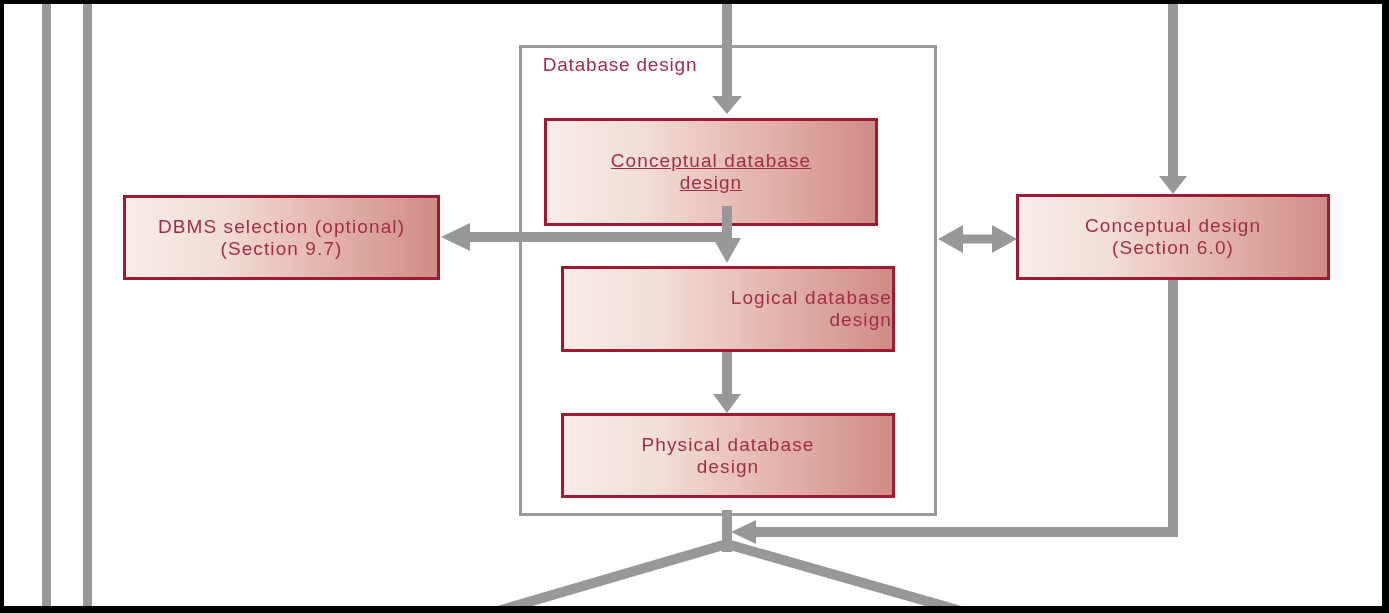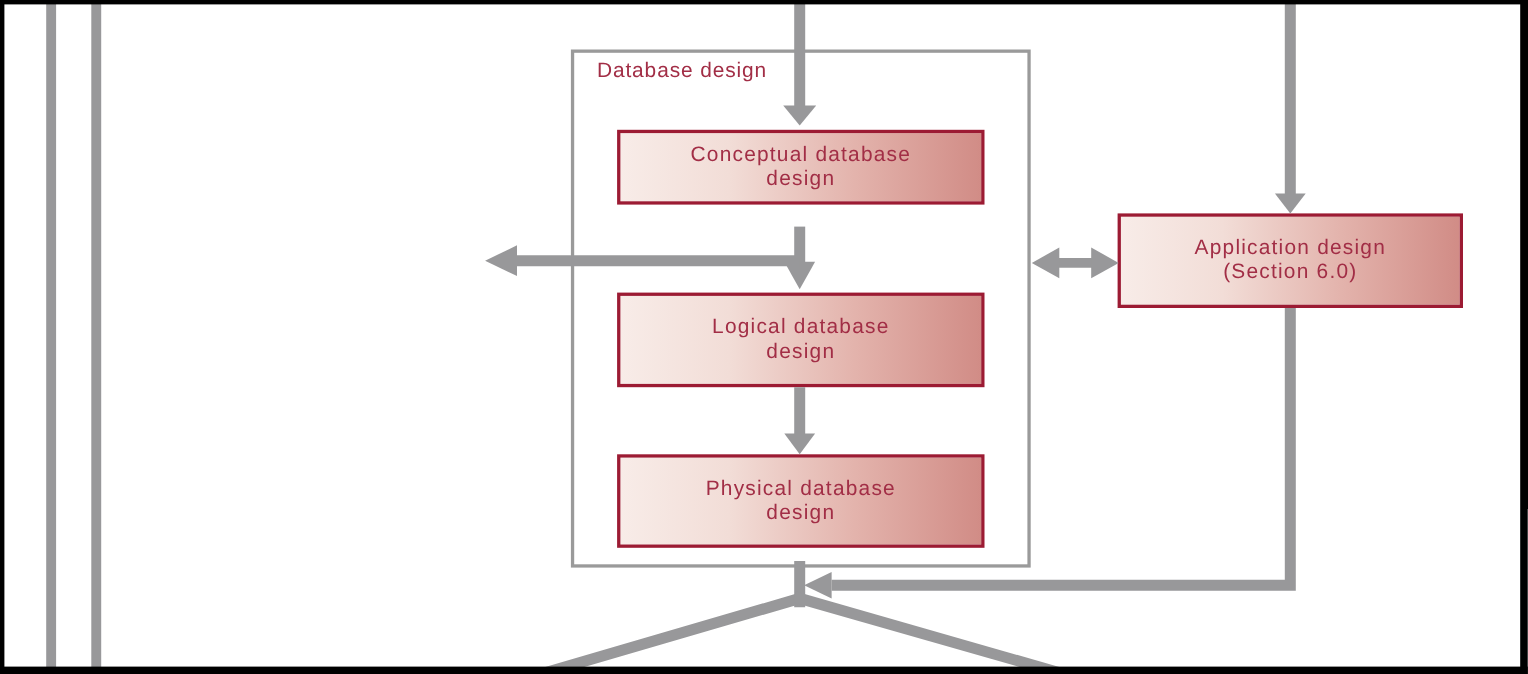--- a/index.html
+++ b/index.html
@@ -20,22 +20,22 @@
   .flow-svg { position:absolute; left:0; top:0; z-index:5; pointer-events:none; }
 
   .box {
     position:absolute; z-index:2;
     border:3px solid #9c1b33;
     background:linear-gradient(90deg, #f8ece8 0%, #f2ddd7 30%, #e3b3ac 65%, #d18c86 100%);
     display:flex; flex-direction:column; align-items:center; justify-content:center;
     color:#a22e46; font-size:19px; line-height:22px;
     letter-spacing:1.1px; text-align:center; white-space:nowrap;
   }
-  .box-conceptual  { left:561px;  top:118px; width:334px; height:68px; }
-  .box-logical     { left:561px;  top:266px; width:334px; height:86px; }
+  .box-conceptual  { left:544px;  top:118px; width:334px; height:108px;text-decoration:underline; }
+  .box-logical     { left:561px;  top:266px; width:334px; height:86px;align-items:flex-end; }
   .box-physical    { left:561px;  top:413px; width:334px; height:85px; }
   .box-dbms        { left:123px;  top:195px; width:317px; height:85px; }
   .box-application { left:1016px; top:194px; width:314px; height:86px; }
 
   .group-label {
     position:absolute; left:522px; top:54px; width:196px; z-index:3;
     color:#a22e46; font-size:19px; line-height:21px;
     letter-spacing:0.8px; text-align:center; white-space:nowrap;
   }
   .group-label span, .box span { display:block; }
@@ -91,23 +91,27 @@
   <div class="box box-logical">
     <span>Logical database</span>
     <span>design</span>
   </div>
 
   <div class="box box-physical">
     <span>Physical database</span>
     <span>design</span>
   </div>
 
+  <div class="box box-dbms">
+    <span>DBMS selection (optional)</span>
+    <span>(Section 9.7)</span>
+  </div>
 
   <div class="box box-application">
-    <span>Application design</span>
+    <span>Conceptual design</span>
     <span>(Section 6.0)</span>
   </div>
 
   <div class="frame frame-top"></div>
   <div class="frame frame-left"></div>
   <div class="frame frame-right"></div>
   <div class="frame frame-bottom"></div>
 
 </div>
 

